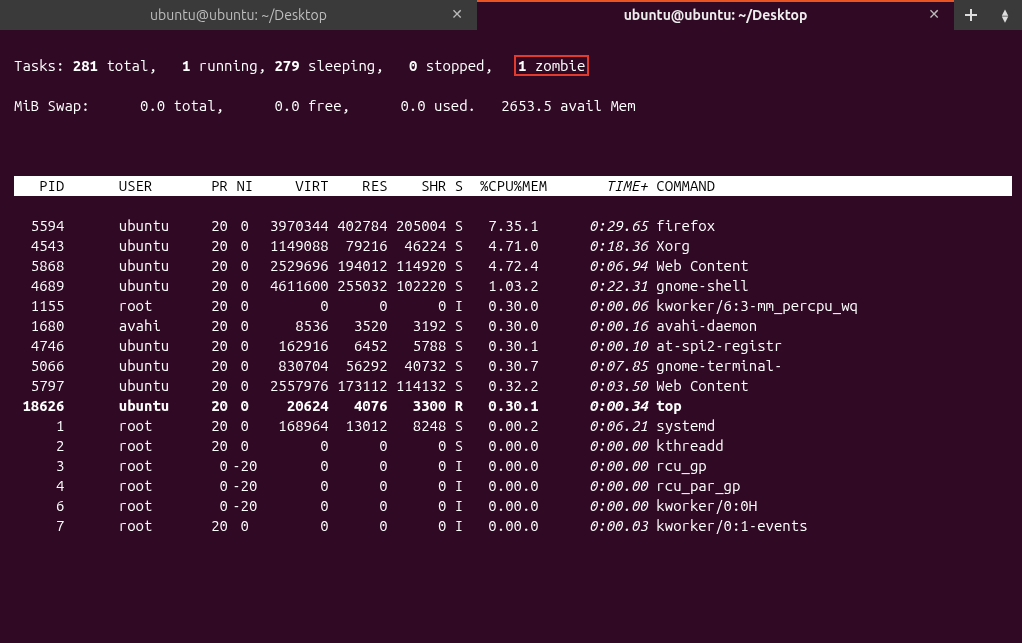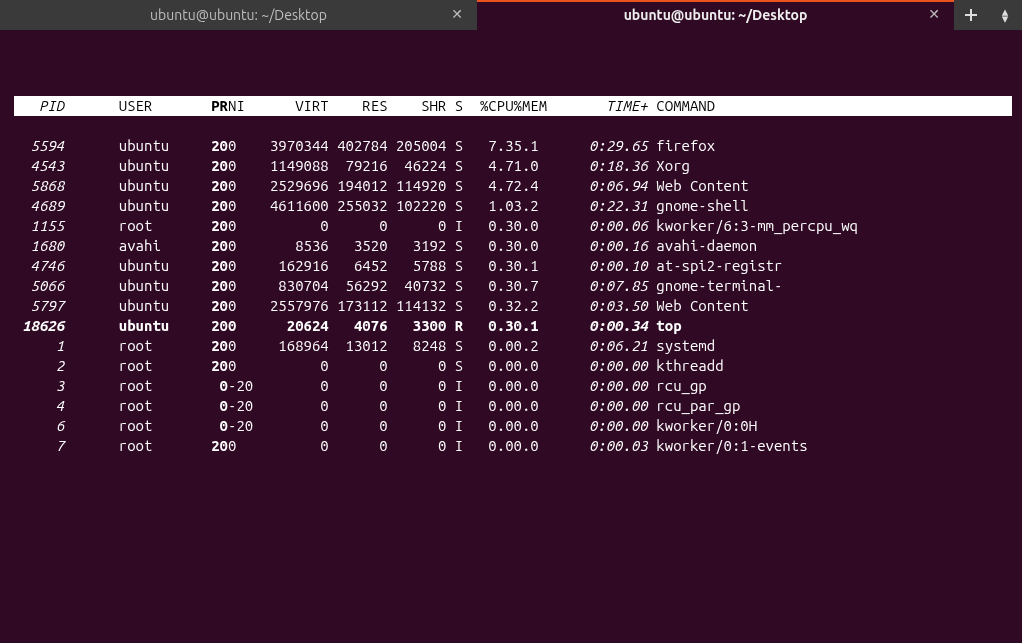--- a/index.html
+++ b/index.html
@@ -11,24 +11,24 @@
   .tab .close{position:absolute;right:14px;top:6px;color:#bbb;font-size:14px;}
   .tab.active .underline{position:absolute;left:0;right:0;top:0;height:2px;background:#e95420;}
   .add-btn{width:34px;display:flex;align-items:center;justify-content:center;background:#3a3a3a;}
   .menu-btn{width:34px;display:flex;align-items:center;justify-content:center;background:#3a3a3a;}
   .carets{font-size:13px;color:#ddd;line-height:7px;text-align:center;}
   .term{background:#300a24;color:#fff;padding:6px 10px 0 14px;height:613px;overflow:hidden;line-height:20px;white-space:pre;}
   .hdr-row{background:#fff;color:#000;}
   .bold{font-weight:bold;color:#fff;}
   .zombie-box{border:2px solid #e23b2e;padding:0 2px;margin-left:-4px;}
   
-  .c-pid{display:inline-block;width:6ch;text-align:right;font-style:italic;}
+  .c-pid{display:inline-block;width:6ch;text-align:right;}
   .c-user{display:inline-block;width:9ch;text-align:left;margin-left:46px;}
-  .c-pr{display:inline-block;width:4ch;text-align:right;font-weight:bold;}
-  .c-ni{display:inline-block;width:4ch;text-align:left;}
+  .c-pr{display:inline-block;width:4ch;text-align:right;}
+  .c-ni{display:inline-block;width:4ch;text-align:center;}
   .c-virt{display:inline-block;width:8ch;text-align:right;}
   .c-res{display:inline-block;width:7ch;text-align:right;}
   .c-shr{display:inline-block;width:7ch;text-align:right;}
   .c-s{display:inline-block;width:2ch;text-align:right;}
   .c-cpu{display:inline-block;width:6ch;text-align:right;}
   .c-mem{display:inline-block;width:6ch;text-align:left;}
   .c-time{display:inline-block;width:10ch;text-align:right;font-style:italic;}
   .c-cmd{display:inline-block;padding-left:1ch;text-align:left;}
   .hdr-row .c-user{text-align:left;}
 </style>
@@ -51,18 +51,20 @@
       <svg width="16" height="16" viewBox="0 0 16 16">
           <path d="M7 2h2v5h5v2H9v5H7V9H2V7h5z" fill="#ddd"></path>
         </svg>
     </div>
     <div class="menu-btn">
       <div class="carets">▴<br>▾</div>
     </div>
   </div>
 
   <div class="term">
+<div><span>Tasks:</span><span class="bold"> 281 </span><span>total,   </span><span class="bold">1 </span><span>running, </span><span class="bold">279 </span><span>sleeping,   </span><span class="bold">0 </span><span>stopped,   </span><span class="zombie-box"><span class="bold">1 </span><span>zombie</span></span></div>
+<div><span>MiB Swap:</span><span>      0.0 total,      0.0 free,      0.0 used.   2653.5 avail Mem</span></div>
 <div> </div>
 <div class="hdr-row"><span class="c-pid">PID</span> <span class="c-user">USER</span><span class="c-pr">PR</span><span class="c-ni">NI</span><span class="c-virt">VIRT</span><span class="c-res">RES</span><span class="c-shr">SHR</span><span class="c-s">S</span><span class="c-cpu">%CPU</span><span class="c-mem">%MEM</span><span class="c-time">TIME+</span><span class="c-cmd">COMMAND</span></div>
 <div id="process-list"><div><span class="c-pid">5594</span> <span class="c-user">ubuntu</span><span class="c-pr">20</span><span class="c-ni">0</span><span class="c-virt">3970344</span><span class="c-res">402784</span><span class="c-shr">205004</span><span class="c-s">S</span><span class="c-cpu">7.3</span><span class="c-mem">5.1</span><span class="c-time">0:29.65</span><span class="c-cmd">firefox</span></div><div><span class="c-pid">4543</span> <span class="c-user">ubuntu</span><span class="c-pr">20</span><span class="c-ni">0</span><span class="c-virt">1149088</span><span class="c-res">79216</span><span class="c-shr">46224</span><span class="c-s">S</span><span class="c-cpu">4.7</span><span class="c-mem">1.0</span><span class="c-time">0:18.36</span><span class="c-cmd">Xorg</span></div><div><span class="c-pid">5868</span> <span class="c-user">ubuntu</span><span class="c-pr">20</span><span class="c-ni">0</span><span class="c-virt">2529696</span><span class="c-res">194012</span><span class="c-shr">114920</span><span class="c-s">S</span><span class="c-cpu">4.7</span><span class="c-mem">2.4</span><span class="c-time">0:06.94</span><span class="c-cmd">Web Content</span></div><div><span class="c-pid">4689</span> <span class="c-user">ubuntu</span><span class="c-pr">20</span><span class="c-ni">0</span><span class="c-virt">4611600</span><span class="c-res">255032</span><span class="c-shr">102220</span><span class="c-s">S</span><span class="c-cpu">1.0</span><span class="c-mem">3.2</span><span class="c-time">0:22.31</span><span class="c-cmd">gnome-shell</span></div><div><span class="c-pid">1155</span> <span class="c-user">root</span><span class="c-pr">20</span><span class="c-ni">0</span><span class="c-virt">0</span><span class="c-res">0</span><span class="c-shr">0</span><span class="c-s">I</span><span class="c-cpu">0.3</span><span class="c-mem">0.0</span><span class="c-time">0:00.06</span><span class="c-cmd">kworker/6:3-mm_percpu_wq</span></div><div><span class="c-pid">1680</span> <span class="c-user">avahi</span><span class="c-pr">20</span><span class="c-ni">0</span><span class="c-virt">8536</span><span class="c-res">3520</span><span class="c-shr">3192</span><span class="c-s">S</span><span class="c-cpu">0.3</span><span class="c-mem">0.0</span><span class="c-time">0:00.16</span><span class="c-cmd">avahi-daemon</span></div><div><span class="c-pid">4746</span> <span class="c-user">ubuntu</span><span class="c-pr">20</span><span class="c-ni">0</span><span class="c-virt">162916</span><span class="c-res">6452</span><span class="c-shr">5788</span><span class="c-s">S</span><span class="c-cpu">0.3</span><span class="c-mem">0.1</span><span class="c-time">0:00.10</span><span class="c-cmd">at-spi2-registr</span></div><div><span class="c-pid">5066</span> <span class="c-user">ubuntu</span><span class="c-pr">20</span><span class="c-ni">0</span><span class="c-virt">830704</span><span class="c-res">56292</span><span class="c-shr">40732</span><span class="c-s">S</span><span class="c-cpu">0.3</span><span class="c-mem">0.7</span><span class="c-time">0:07.85</span><span class="c-cmd">gnome-terminal-</span></div><div><span class="c-pid">5797</span> <span class="c-user">ubuntu</span><span class="c-pr">20</span><span class="c-ni">0</span><span class="c-virt">2557976</span><span class="c-res">173112</span><span class="c-shr">114132</span><span class="c-s">S</span><span class="c-cpu">0.3</span><span class="c-mem">2.2</span><span class="c-time">0:03.50</span><span class="c-cmd">Web Content</span></div><div class="bold"><span class="c-pid">18626</span> <span class="c-user">ubuntu</span><span class="c-pr">20</span><span class="c-ni">0</span><span class="c-virt">20624</span><span class="c-res">4076</span><span class="c-shr">3300</span><span class="c-s">R</span><span class="c-cpu">0.3</span><span class="c-mem">0.1</span><span class="c-time">0:00.34</span><span class="c-cmd">top</span></div><div><span class="c-pid">1</span> <span class="c-user">root</span><span class="c-pr">20</span><span class="c-ni">0</span><span class="c-virt">168964</span><span class="c-res">13012</span><span class="c-shr">8248</span><span class="c-s">S</span><span class="c-cpu">0.0</span><span class="c-mem">0.2</span><span class="c-time">0:06.21</span><span class="c-cmd">systemd</span></div><div><span class="c-pid">2</span> <span class="c-user">root</span><span class="c-pr">20</span><span class="c-ni">0</span><span class="c-virt">0</span><span class="c-res">0</span><span class="c-shr">0</span><span class="c-s">S</span><span class="c-cpu">0.0</span><span class="c-mem">0.0</span><span class="c-time">0:00.00</span><span class="c-cmd">kthreadd</span></div><div><span class="c-pid">3</span> <span class="c-user">root</span><span class="c-pr">0</span><span class="c-ni">-20</span><span class="c-virt">0</span><span class="c-res">0</span><span class="c-shr">0</span><span class="c-s">I</span><span class="c-cpu">0.0</span><span class="c-mem">0.0</span><span class="c-time">0:00.00</span><span class="c-cmd">rcu_gp</span></div><div><span class="c-pid">4</span> <span class="c-user">root</span><span class="c-pr">0</span><span class="c-ni">-20</span><span class="c-virt">0</span><span class="c-res">0</span><span class="c-shr">0</span><span class="c-s">I</span><span class="c-cpu">0.0</span><span class="c-mem">0.0</span><span class="c-time">0:00.00</span><span class="c-cmd">rcu_par_gp</span></div><div><span class="c-pid">6</span> <span class="c-user">root</span><span class="c-pr">0</span><span class="c-ni">-20</span><span class="c-virt">0</span><span class="c-res">0</span><span class="c-shr">0</span><span class="c-s">I</span><span class="c-cpu">0.0</span><span class="c-mem">0.0</span><span class="c-time">0:00.00</span><span class="c-cmd">kworker/0:0H</span></div><div><span class="c-pid">7</span> <span class="c-user">root</span><span class="c-pr">20</span><span class="c-ni">0</span><span class="c-virt">0</span><span class="c-res">0</span><span class="c-shr">0</span><span class="c-s">I</span><span class="c-cpu">0.0</span><span class="c-mem">0.0</span><span class="c-time">0:00.03</span><span class="c-cmd">kworker/0:1-events</span></div></div>
   </div>
 
 </div>
 
 </body></html>

